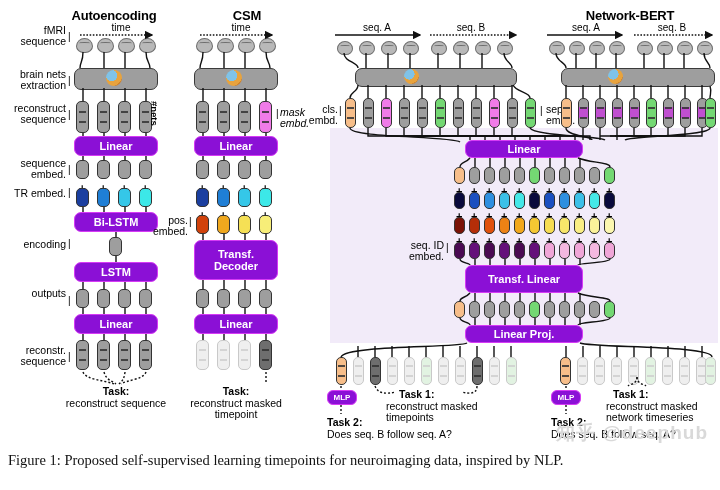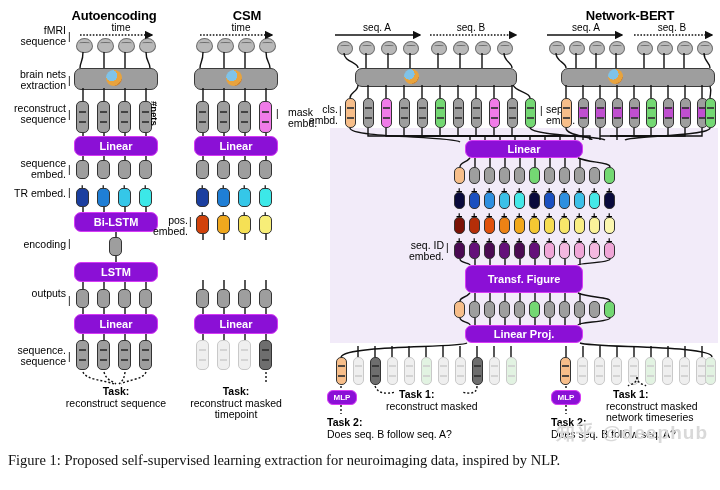--- a/index.html
+++ b/index.html
@@ -79,21 +79,21 @@
   <div class="abs lbl" style="left:4px;top:188px;width:62px;">TR embed.</div>
   <div class="abs tick" style="left:68px;top:187px;">|</div>
 
   <div class="abs lbl" style="left:4px;top:239px;width:62px;">encoding</div>
   <div class="abs tick" style="left:68px;top:238px;">|</div>
 
   <div class="abs lbl" style="left:4px;top:288px;width:62px;">outputs</div>
   <div class="abs tick" style="left:68px;top:295px;">|</div>
 
   <div class="abs lbl" style="left:4px;top:345px;width:62px;">
-    <div>sequence.</div>
+    <div>reconstr.</div>
     <div>sequence</div>
   </div>
   <div class="abs tick" style="left:68px;top:351px;">|</div>
 
   <div class="abs tick" style="left:86px;top:22px;width:70px;text-align:center;">time</div>
 
   <div class="brain" style="left:76px;top:38px;width:15px;height:13px;"></div>
   <div class="brain" style="left:97px;top:38px;width:15px;height:13px;"></div>
   <div class="brain" style="left:118px;top:38px;width:15px;height:13px;"></div>
   <div class="brain" style="left:139px;top:38px;width:15px;height:13px;"></div>
@@ -188,21 +188,21 @@
     </div>
   <div class="tok seg" style="left:238px;top:101px;width:13px;height:32px;background:#9E9E9E;">
       <i></i>
       <i></i>
     </div>
   <div class="tok seg" style="left:259px;top:101px;width:13px;height:32px;background:#F07BE8;">
       <i></i>
       <i></i>
     </div>
   <div class="abs tick" style="left:276px;top:108px;">|</div>
-  <div class="abs lbl-l" style="left:288px;top:107px;width:50px;">
+  <div class="abs lbl-l" style="left:280px;top:107px;width:50px;font-style:italic;">
     <div>mask</div>
     <div>embd.</div>
   </div>
 
   <div class="pbox" style="left:194px;top:136px;width:84px;height:20px;">Linear</div>
 
   <div class="tok" style="left:196px;top:160px;width:13px;height:19px;background:#9E9E9E;"></div>
   <div class="tok" style="left:217px;top:160px;width:13px;height:19px;background:#9E9E9E;"></div>
   <div class="tok" style="left:238px;top:160px;width:13px;height:19px;background:#9E9E9E;"></div>
   <div class="tok" style="left:259px;top:160px;width:13px;height:19px;background:#9E9E9E;"></div>
@@ -223,20 +223,21 @@
   <div class="abs lbl" style="left:140px;top:215px;width:48px;">
     <div>pos.</div>
     <div>embed.</div>
   </div>
   <div class="abs tick" style="left:189px;top:216px;">|</div>
   <div class="tok" style="left:196px;top:215px;width:13px;height:19px;background:#D1420C;"></div>
   <div class="tok" style="left:217px;top:215px;width:13px;height:19px;background:#F0A81E;"></div>
   <div class="tok" style="left:238px;top:215px;width:13px;height:19px;background:#F5E055;"></div>
   <div class="tok" style="left:259px;top:215px;width:13px;height:19px;background:#F7EE78;"></div>
 
+  <div class="pbox" style="left:194px;top:240px;width:84px;height:40px;">Transf. Decoder</div>
 
   <div class="tok" style="left:196px;top:289px;width:13px;height:19px;background:#9E9E9E;"></div>
   <div class="tok" style="left:217px;top:289px;width:13px;height:19px;background:#9E9E9E;"></div>
   <div class="tok" style="left:238px;top:289px;width:13px;height:19px;background:#9E9E9E;"></div>
   <div class="tok" style="left:259px;top:289px;width:13px;height:19px;background:#9E9E9E;"></div>
 
   <div class="pbox" style="left:194px;top:314px;width:84px;height:20px;">Linear</div>
 
   <div class="tok seg faint" style="left:196px;top:340px;width:13px;height:30px;background:#EFEFEF;">
       <i></i>
@@ -472,21 +473,21 @@
   <div class="tok" style="left:484px;top:242px;width:11px;height:17px;background:#4A0A52;"></div>
   <div class="tok" style="left:499px;top:242px;width:11px;height:17px;background:#65117A;"></div>
   <div class="tok" style="left:514px;top:242px;width:11px;height:17px;background:#4A0A52;"></div>
   <div class="tok" style="left:529px;top:242px;width:11px;height:17px;background:#65117A;"></div>
   <div class="tok" style="left:544px;top:242px;width:11px;height:17px;background:#F0A6D8;"></div>
   <div class="tok" style="left:559px;top:242px;width:11px;height:17px;background:#F4B8E0;"></div>
   <div class="tok" style="left:574px;top:242px;width:11px;height:17px;background:#F0A6D8;"></div>
   <div class="tok" style="left:589px;top:242px;width:11px;height:17px;background:#F4B8E0;"></div>
   <div class="tok" style="left:604px;top:242px;width:11px;height:17px;background:#F0A6D8;"></div>
 
-  <div class="pbox" style="left:465px;top:265px;width:118px;height:28px;">Transf. Figure</div>
+  <div class="pbox" style="left:465px;top:265px;width:118px;height:28px;">Transf. Linear</div>
 
   <div class="tok" style="left:454px;top:301px;width:11px;height:17px;background:#F7BE8A;"></div>
   <div class="tok" style="left:469px;top:301px;width:11px;height:17px;background:#9E9E9E;"></div>
   <div class="tok" style="left:484px;top:301px;width:11px;height:17px;background:#9E9E9E;"></div>
   <div class="tok" style="left:499px;top:301px;width:11px;height:17px;background:#9E9E9E;"></div>
   <div class="tok" style="left:514px;top:301px;width:11px;height:17px;background:#9E9E9E;"></div>
   <div class="tok" style="left:529px;top:301px;width:11px;height:17px;background:#74D873;"></div>
   <div class="tok" style="left:544px;top:301px;width:11px;height:17px;background:#9E9E9E;"></div>
   <div class="tok" style="left:559px;top:301px;width:11px;height:17px;background:#9E9E9E;"></div>
   <div class="tok" style="left:574px;top:301px;width:11px;height:17px;background:#9E9E9E;"></div>
@@ -537,20 +538,21 @@
     </div>
   <div class="tok seg faint" style="left:506px;top:357px;width:11px;height:28px;background:#E2F3E2;">
       <i></i>
       <i></i>
     </div>
 
   <div class="pbox" style="left:327px;top:390px;width:30px;height:15px;font-size:8px;border-radius:6px;">MLP</div>
 
   <div class="abs lbl-l bold" style="left:399px;top:389px;width:90px;">Task 1:</div>
   <div class="abs lbl-l" style="left:386px;top:401px;width:140px;">reconstruct masked</div>
+  <div class="abs lbl-l" style="left:386px;top:412px;width:140px;">timepoints</div>
   <div class="abs lbl-l bold" style="left:327px;top:417px;width:90px;">Task 2:</div>
   <div class="abs lbl-l" style="left:327px;top:429px;width:190px;">Does seq. B follow seq. A?</div>
 
   <div class="tok seg" style="left:560px;top:357px;width:11px;height:28px;background:#F7BE8A;">
       <i></i>
       <i></i>
     </div>
   <div class="tok seg faint" style="left:577px;top:357px;width:11px;height:28px;background:#EFEFEF;">
       <i></i>
       <i></i>
@@ -828,13 +830,13 @@
 
       <path d="M566,386 L566,390" stroke-dasharray="2 2"></path>
       <path d="M566,405 L566,414" stroke-dasharray="2 2"></path>
       <path d="M637,377 C637,384 630,384 628,386" stroke-dasharray="2 2"></path>
       <path d="M637,377 C637,384 644,384 646,386" stroke-dasharray="2 2"></path>
     </g>
   </svg>
 </div>
 
 <div class="wm">知乎 @deephub</div>
-<div class="caption">Figure 1: Proposed self-supervised learning extraction for neuroimaging data, inspired by NLP.</div>
+<div class="caption">Figure 1: Proposed self-supervised learning timepoints for neuroimaging data, inspired by NLP.</div>
 
 </body></html>

